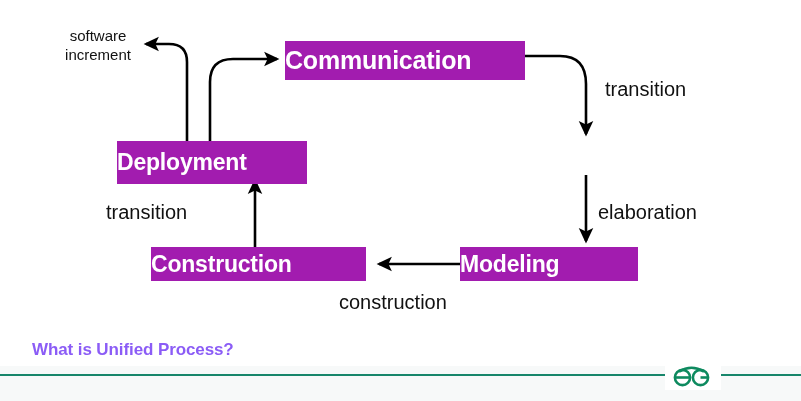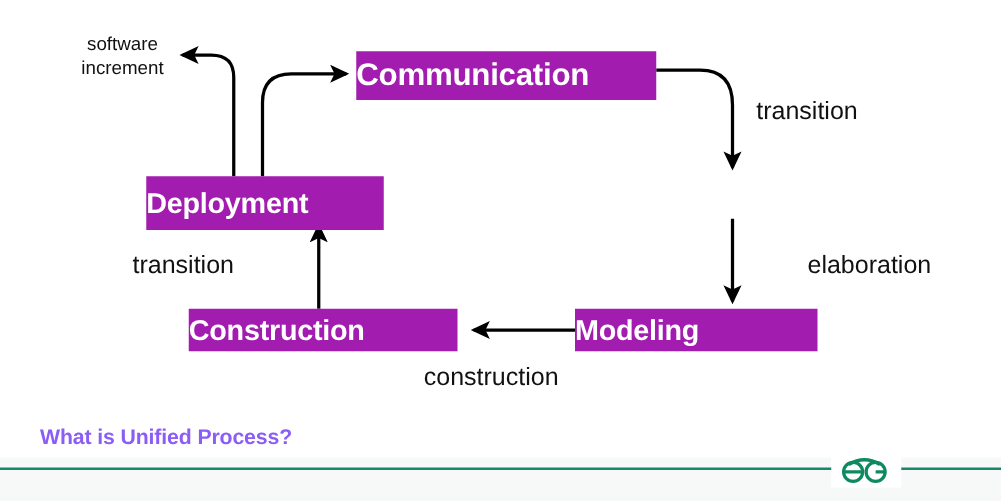--- a/index.html
+++ b/index.html
@@ -46,21 +46,21 @@
     width: 240px; height: 39px;
     font-size: 25px;
   }
   .box-planning {
     left: 490px; top: 142px;
     width: 193px; height: 33px;
     font-size: 23px;
   }
   .box-modeling {
     left: 460px; top: 247px;
-    width: 194px; height: 34px;
+    width: 178px; height: 34px;
     font-size: 23px;
   }
   .box-construction {
     left: 151px; top: 247px;
     width: 215px; height: 34px;
     font-size: 23px;
   }
   .box-deployment {
     left: 117px; top: 141px;
     width: 190px; height: 43px;
@@ -79,21 +79,21 @@
   }
   .lbl-software-increment {
     left: 48px; top: 27px;
     width: 100px;
     text-align: center;
     font-size: 15px;
     line-height: 1.25;
     white-space: normal;
   }
   .lbl-inception  { left: 605px; top: 78px; }
-  .lbl-elaboration{ left: 646px; top: 201px; }
+  .lbl-elaboration{ left: 598px; top: 201px; }
   .lbl-construction{ left: 339px; top: 291px; }
   .lbl-transition { left: 106px; top: 201px; }
 
   
   .caption {
     position: absolute;
     left: 32px; top: 340px;
     color: #8b5cf6;
     font-family: "Liberation Sans", sans-serif;
     font-size: 17px;

